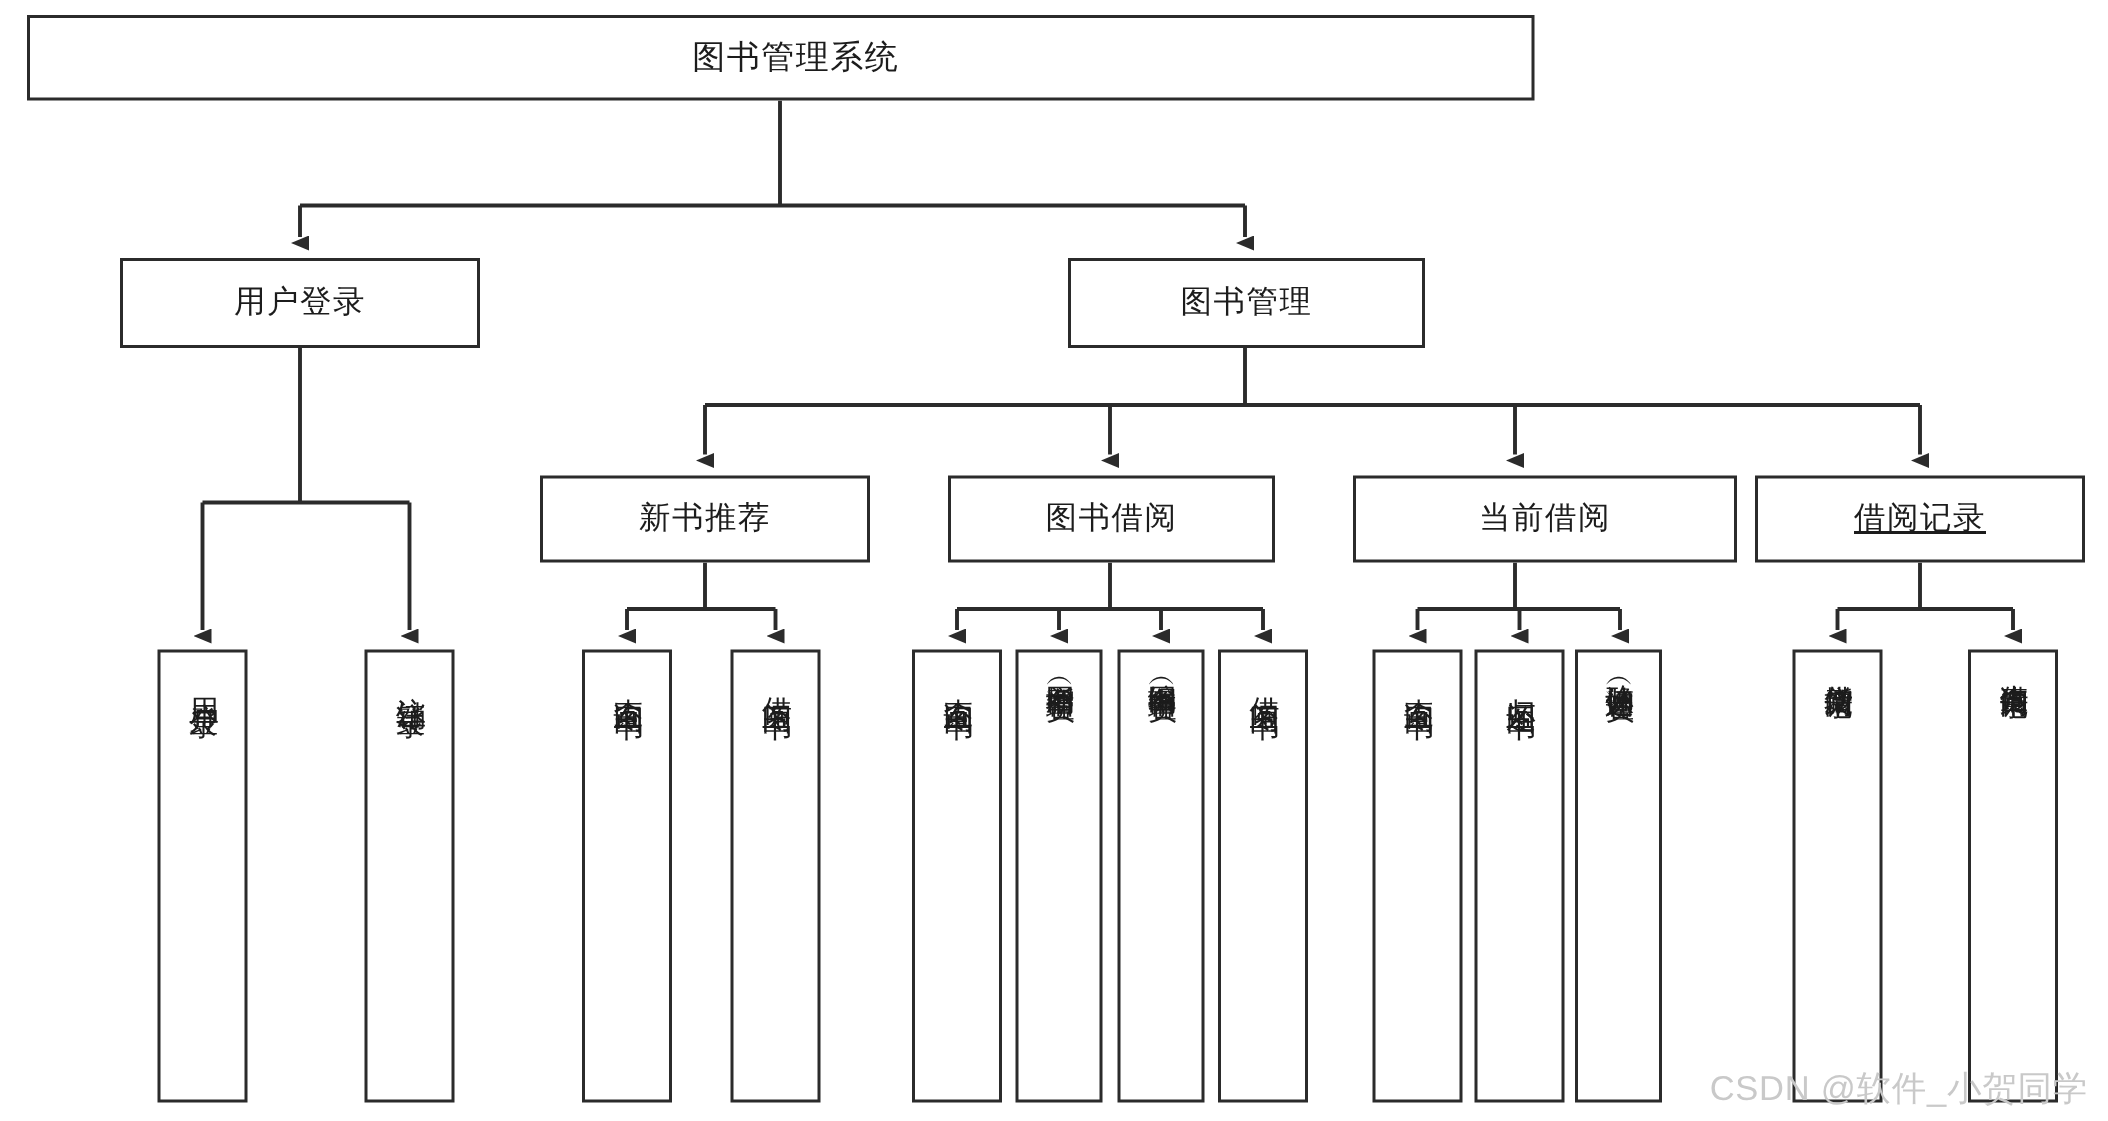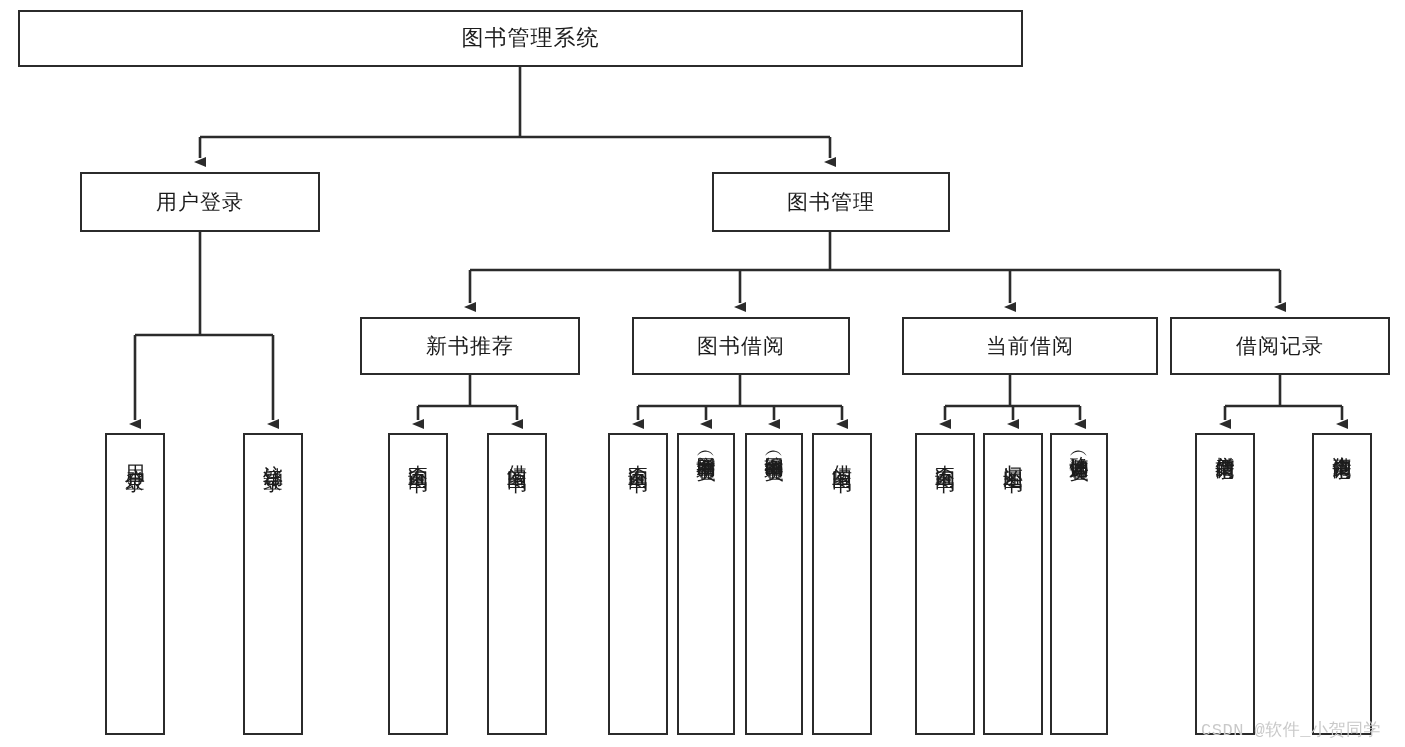--- a/index.html
+++ b/index.html
@@ -55,27 +55,27 @@
     align-items: center;
     white-space: nowrap;
   }
   .node.vertical.tall-text {
     font-size: 19px;
     letter-spacing: 1px;
     padding-top: 6px;
   }
   .watermark {
     position: absolute;
-    right: 24px;
+    right: 13px;
     bottom: 6px;
-    font-size: 17px;
+    font-size: 23px;
     color: #c9c9c9;
     letter-spacing: 0.5px;
     white-space: nowrap;
-    font-family: Liberation Mono, monospace;
+    font-family: Liberation Sans, sans-serif;
   }
 </style>
 </head>
 <body>
 
 <div id="canvas">
 
   <svg id="wires" viewBox="0 0 1405 747" width="1405" height="747">
     <defs>
       <marker id="arrow" markerWidth="10" markerHeight="12" refX="1" refY="6" orient="auto" markerUnits="userSpaceOnUse">
@@ -139,21 +139,21 @@
 
   <div class="node horizontal" style="left:712px; top:172px; width:238px; height:60px;">
     <span>图书管理</span>
   </div>
   <div class="node horizontal" style="left:632px; top:317px; width:218px; height:58px;">
     <span>图书借阅</span>
   </div>
   <div class="node horizontal" style="left:902px; top:317px; width:256px; height:58px;">
     <span>当前借阅</span>
   </div>
-  <div class="node horizontal" style="left:1170px; top:317px; width:220px; height:58px;">
+  <div class="node horizontal" style="left:1170px; top:317px; width:220px; height:58px;text-decoration:underline;">
     <span>借阅记录</span>
   </div>
 
   <div class="node vertical" style="left:105px; top:433px; width:60px; height:302px;">
     <span>用户登录</span>
   </div>
   <div class="node vertical" style="left:243px; top:433px; width:60px; height:302px;">
     <span>注销登录</span>
   </div>
 

